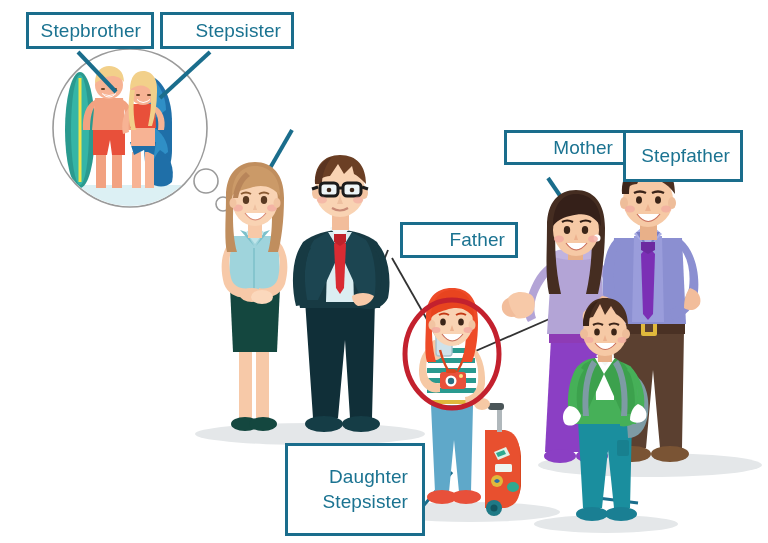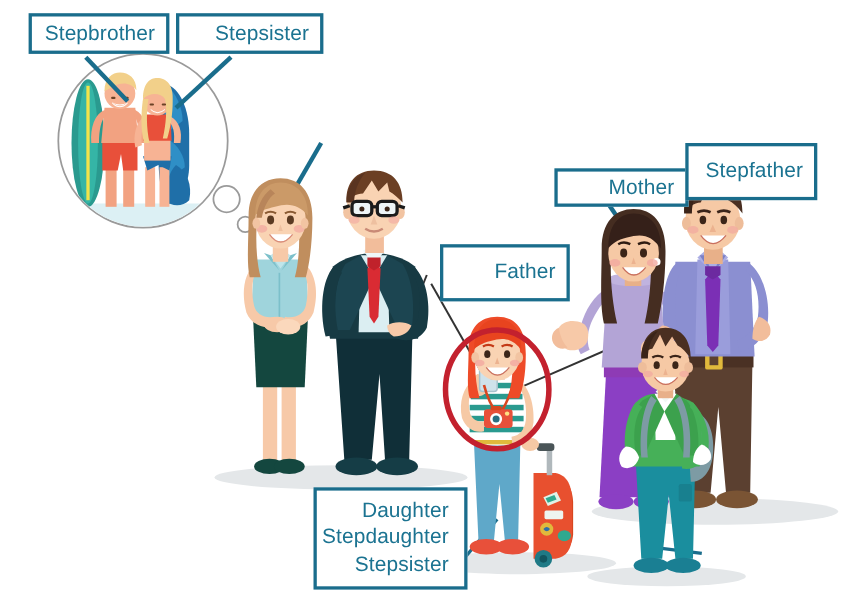--- a/index.html
+++ b/index.html
@@ -486,32 +486,31 @@
 
   <div class="label-box" style="left:14px; top:12px; width:128px; height:37px;">
     <span>Stepbrother</span>
   </div>
 
   <div class="label-box" style="left:148px; top:12px; width:134px; height:37px;">
     <span>Stepsister</span>
   </div>
 
 
-  <div class="label-box" style="left:388px; top:222px; width:118px; height:52px;">
+  <div class="label-box" style="left:388px; top:222px; width:118px; height:36px;">
     <span>Father</span>
   </div>
 
-  <div class="label-box" style="left:492px; top:153px; width:122px; height:35px;">
+  <div class="label-box" style="left:492px; top:130px; width:122px; height:35px;">
     <span>Mother</span>
   </div>
 
   <div class="label-box" style="left:611px; top:130px; width:120px; height:52px;">
     <span>Stepfather</span>
   </div>
 
 
   <div class="label-box multi" style="left:273px; top:443px; width:140px; height:93px;">
     <span>Daughter</span>
-    <span>Stepdaughter</span>
     <span>Stepsister</span>
   </div>
 
 </div>
 
 </body></html>

